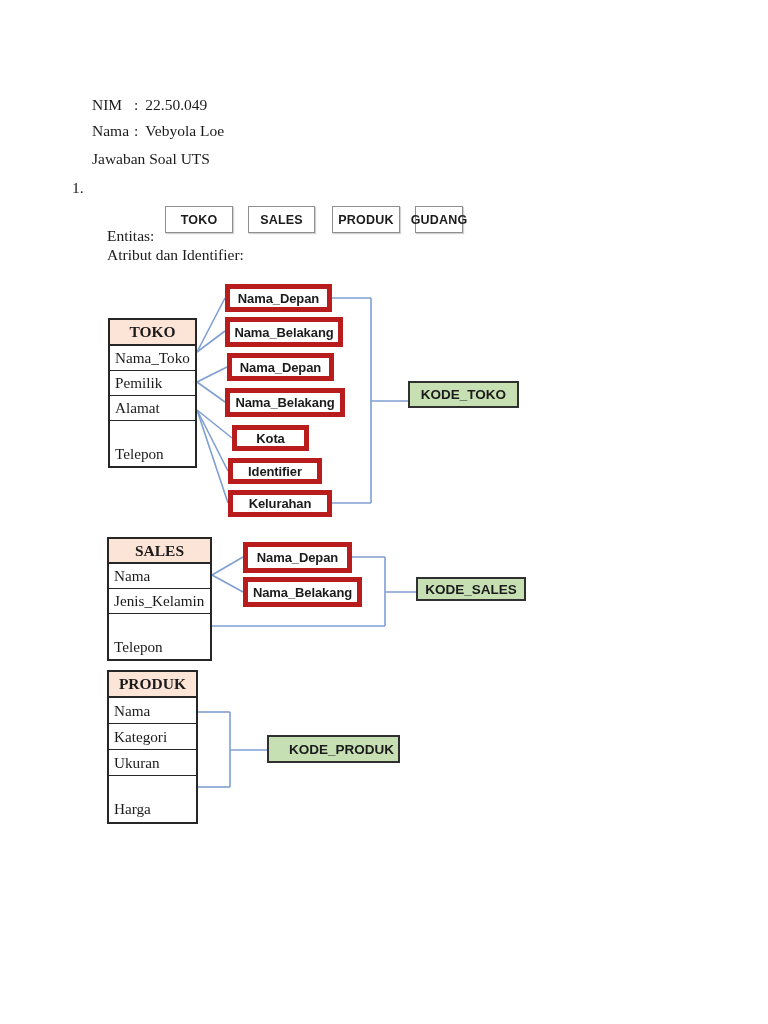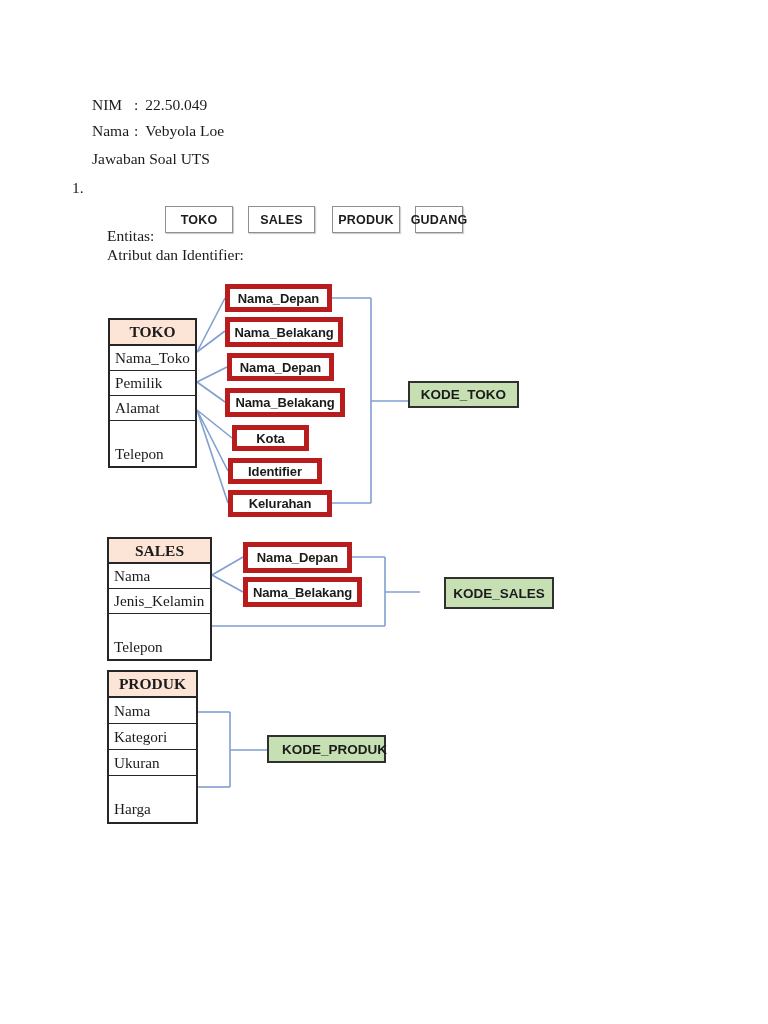--- a/index.html
+++ b/index.html
@@ -105,24 +105,24 @@
 
   <div class="etable salest" style="left:107px;top:537px;width:105px;">
     <div class="hd">SALES</div>
     <div class="rw">Nama</div>
     <div class="rw">Jenis_Kelamin</div>
     <div class="rw">Telepon</div>
   </div>
 
   <div class="attr" style="left:243px;top:542px;width:109px;height:31px;">Nama_Depan</div>
   <div class="attr" style="left:243px;top:577px;width:119px;height:30px;">Nama_Belakang</div>
-  <div class="keybox" style="left:444px;top:577px;width:110px;height:32px;">KODE_SALES</div>
+  <div class="keybox" style="left:416px;top:577px;width:110px;height:24px;">KODE_SALES</div>
 
   <div class="etable produkt" style="left:107px;top:670px;width:91px;">
     <div class="hd">PRODUK</div>
     <div class="rw">Nama</div>
     <div class="rw">Kategori</div>
     <div class="rw">Ukuran</div>
     <div class="rw">Harga</div>
   </div>
-  <div class="keybox" style="left:267px;top:735px;width:119px;height:28px;padding-left:16px;">KODE_PRODUK</div>
+  <div class="keybox" style="left:267px;top:735px;width:133px;height:28px;padding-left:16px;">KODE_PRODUK</div>
 
 </div>
 
 </body></html>

